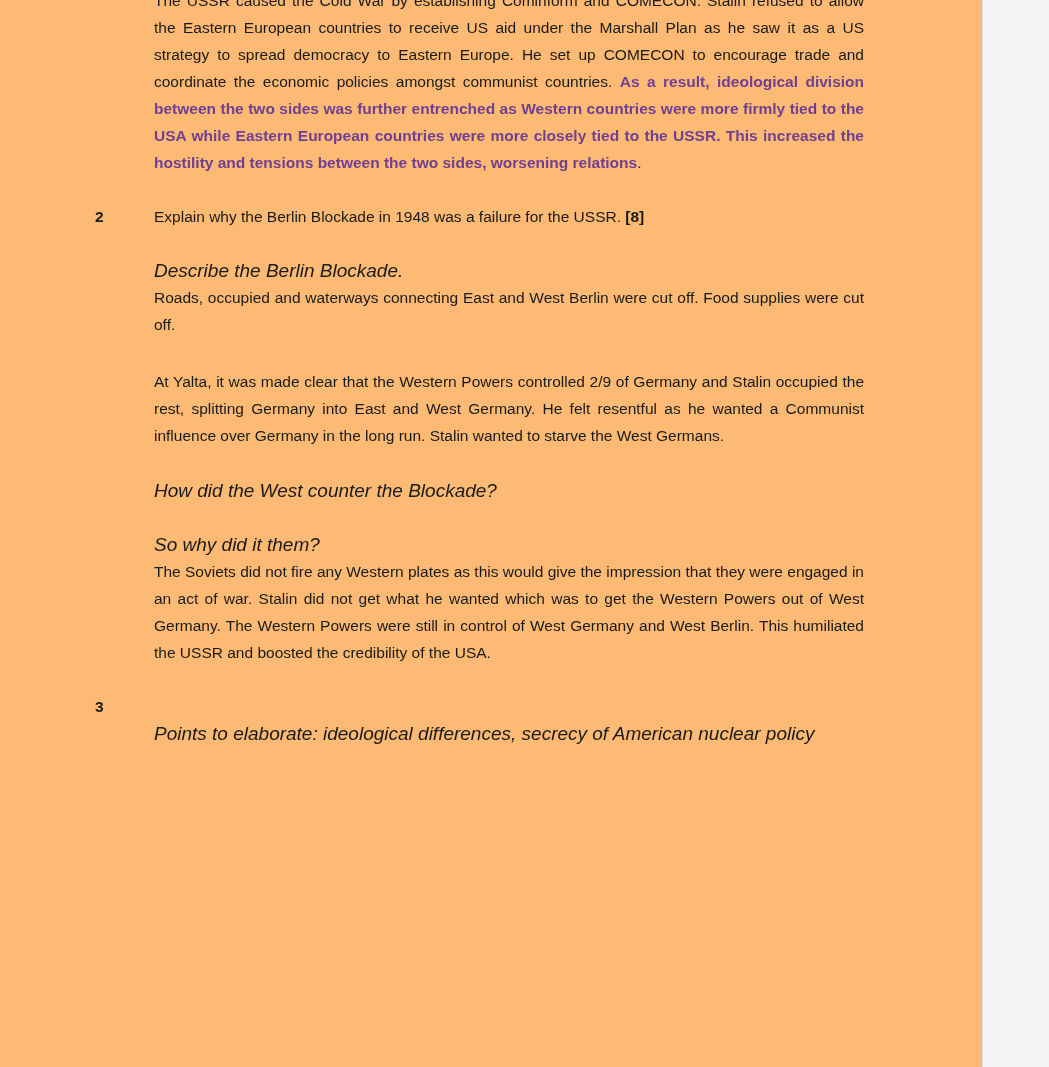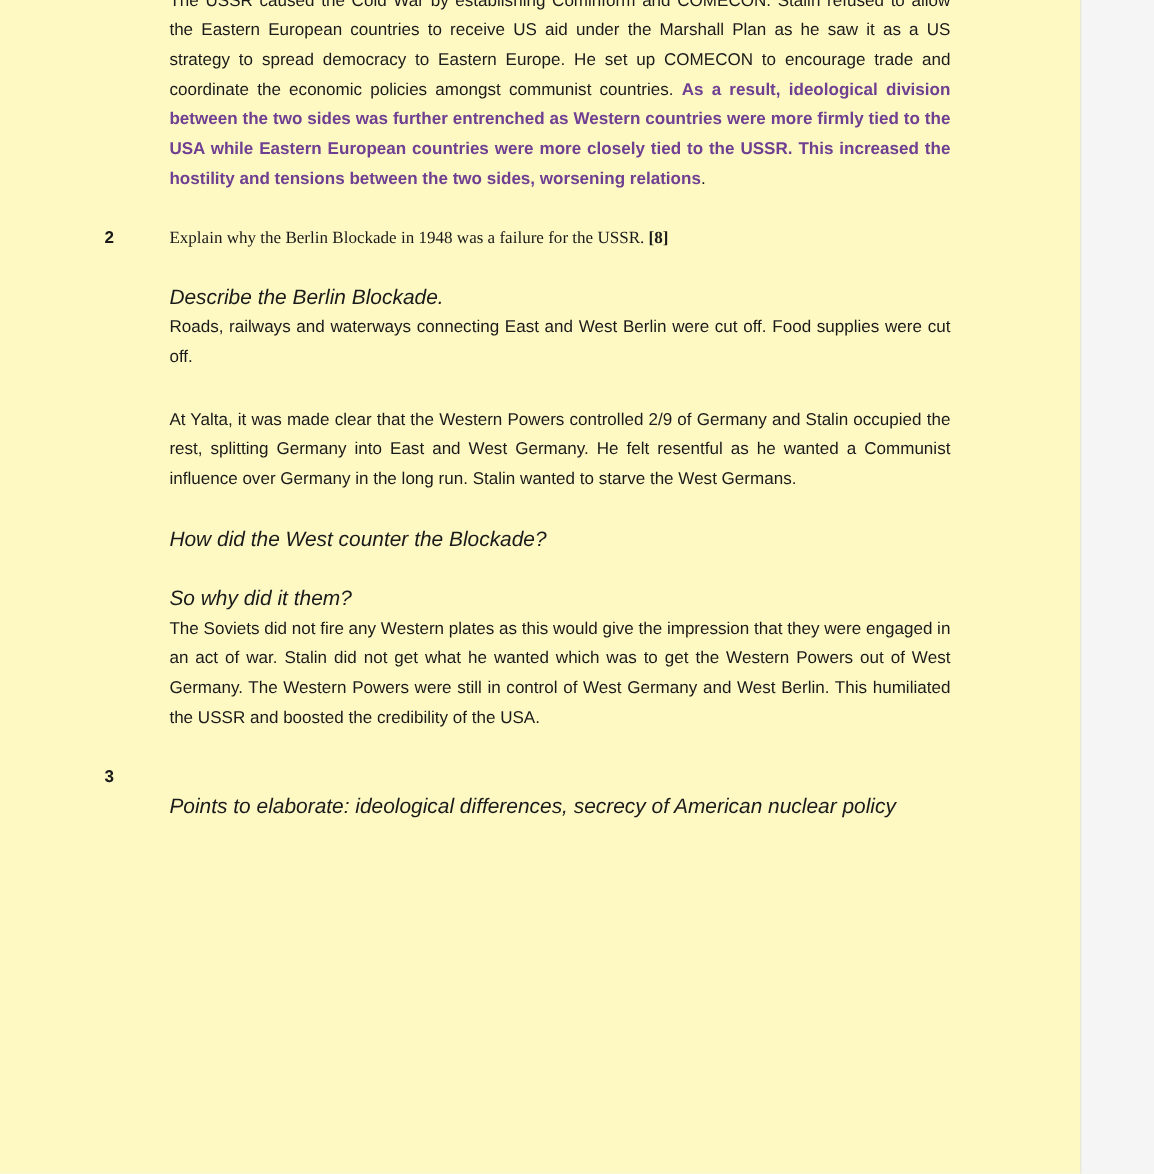--- a/index.html
+++ b/index.html
@@ -94,39 +94,39 @@
   }
   .spacer-27 { height: 27px; }
   .spacer-28 { height: 28px; }
   .spacer-30 { height: 30px; }
 </style>
 </head>
 <body>
 
 <div id="page-shell" style="background: rgb(245, 245, 245);">
 
-  <div id="document-page" style="background: #fef9c3;">
+  <div id="document-page" style="background: #fdba74;">
     <div id="page-content">
 
       <div class="qblock">
         <p class="body-text" style="color: rgb(26, 26, 26);"><span>The USSR caused the Cold War by establishing Cominform and COMECON. Stalin</span> <span>refused to allow the Eastern European countries to receive US aid under the Marshall Plan as he saw it as a US strategy to spread democracy to Eastern Europe. He set up COMECON to encourage trade and coordinate the economic policies amongst communist countries. </span><span class="hl-purple" style="color: rgb(111, 63, 145);">As a result, ideological division between the two sides was further entrenched as Western countries were more firmly tied to the USA while Eastern European countries were more closely tied to the USSR. This increased the hostility and tensions between the two sides, worsening relations</span><span>.</span></p>
       </div>
 
       <div class="spacer-27"></div>
 
       <div class="qblock">
         <span class="qnum" style="color: rgb(26, 26, 26);">2</span>
-        <p class="body-text noj" style="color: rgb(26, 26, 26); font-family: Liberation Serif, serif;"><span>Explain why the Berlin Blockade in 1948 was a failure for the USSR.</span> <span class="marks">[8]</span></p>
+        <p class="body-text noj" style="color: rgb(26, 26, 26);"><span>Explain why the Berlin Blockade in 1948 was a failure for the USSR.</span> <span class="marks">[8]</span></p>
       </div>
 
       <div class="spacer-27"></div>
 
       <div class="qblock">
         <p class="subhead" style="color: rgb(26, 26, 26);">Describe the Berlin Blockade.</p>
-        <p class="body-text" style="color: rgb(26, 26, 26);">Roads, railways and waterways connecting East and West Berlin were cut off. Food supplies were cut off.</p>
+        <p class="body-text" style="color: rgb(26, 26, 26);">Roads, occupied and waterways connecting East and West Berlin were cut off. Food supplies were cut off.</p>
       </div>
 
       <div class="spacer-30"></div>
 
       <div class="qblock">
         <p class="body-text" style="color: rgb(26, 26, 26);">At Yalta, it was made clear that the Western Powers controlled 2/9 of Germany and Stalin occupied the rest, splitting Germany into East and West Germany. He felt resentful as he wanted a Communist influence over Germany in the long run. Stalin wanted to starve the West Germans.</p>
       </div>
 
       <div class="spacer-28"></div>
 

